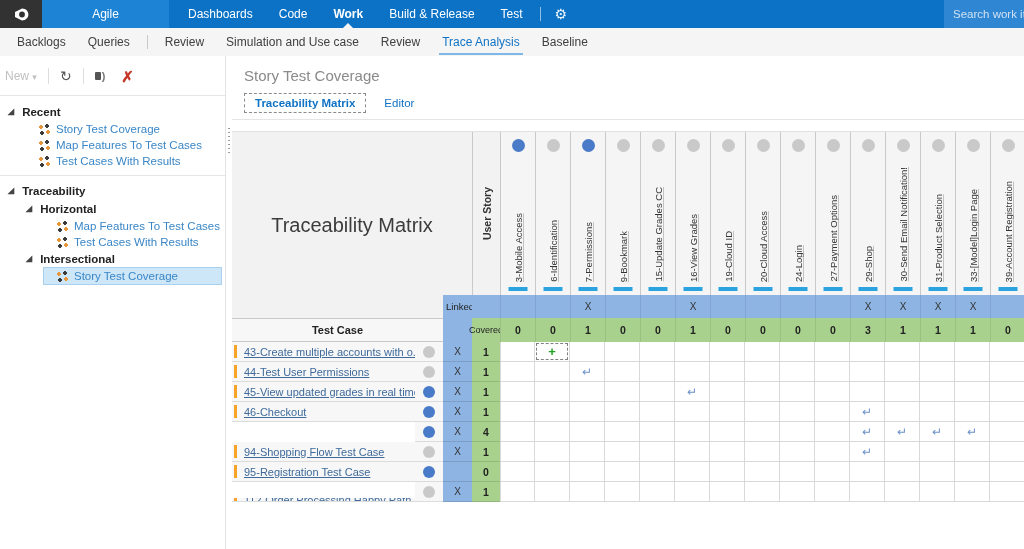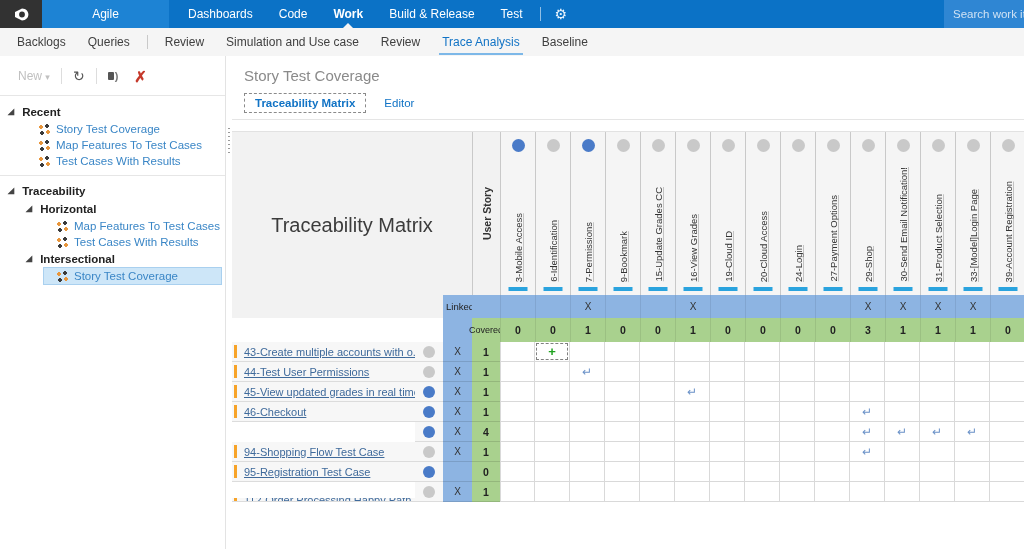--- a/index.html
+++ b/index.html
@@ -29,21 +29,21 @@
 
   
   .content { display:flex; height:493px; background:#fff; }
   .sidebar { width:225px; flex:none; overflow:hidden; }
   .splitter { width:7px; flex:none; border-left:1px solid #e3e3e3; position:relative; cursor:col-resize; }
   .grip { position:absolute; top:72px; left:2px; width:2px; height:28px;
     background-image:repeating-linear-gradient(to bottom,#9a9a9a 0 1px,transparent 1px 4px); }
   .main { flex:1; overflow:hidden; }
 
   
-  .side-toolbar { height:30px; display:flex; align-items:center; padding-left:18px; margin-top:5px; }
+  .side-toolbar { height:30px; display:flex; align-items:center; padding-left:5px; margin-top:5px; }
   .tb-new { color:#c0c0c0; font-size:12px; cursor:default; }
   .tb-new .caret { font-size:9px; }
   .tb-sep { width:1px; height:16px; background:#ddd; margin:0 11px; }
   .tb-refresh { color:#555; font-size:14px; cursor:pointer; line-height:1; }
   .tb-speaker { color:#777; font-size:11px; font-weight:bold; cursor:pointer; display:flex; align-items:center; }
   .spk-box { width:6px; height:8px; background:#555; border-radius:1px; margin-right:1px; display:inline-block; }
   .tb-delete { color:#c5392b; font-size:15px; font-weight:bold; margin-left:16px; cursor:pointer; line-height:1; }
   .side-rule { height:1px; background:#e6e6e6; margin-top:4px; }
   .tree { padding-top:7px; font-size:11.5px; }
   .tree-sep { height:1px; background:#e6e6e6; margin:6px 0; }
@@ -301,20 +301,21 @@
         <div class="m-linked-x" style="grid-area: 2 / 10;">X</div>
         <div class="m-linked-x" style="grid-area: 2 / 11;"></div>
         <div class="m-linked-x" style="grid-area: 2 / 12;"></div>
         <div class="m-linked-x" style="grid-area: 2 / 13;"></div>
         <div class="m-linked-x" style="grid-area: 2 / 14;"></div>
         <div class="m-linked-x" style="grid-area: 2 / 15;">X</div>
         <div class="m-linked-x" style="grid-area: 2 / 16;">X</div>
         <div class="m-linked-x" style="grid-area: 2 / 17;">X</div>
         <div class="m-linked-x" style="grid-area: 2 / 18;">X</div>
         <div class="m-linked-x" style="grid-area: 2 / 19;"></div>
+        <div class="m-testcase-hdr" style="grid-area: 3 / 1 / span 1 / span 2;">Test Case</div>
         <div class="m-linked-fill" style="grid-area: 3 / 3;"></div>
         <div class="m-covered-label" style="grid-area: 3 / 4;">Covered</div>
         <div class="m-covered-cell" style="grid-area: 3 / 5;">0</div>
         <div class="m-covered-cell" style="grid-area: 3 / 6;">0</div>
         <div class="m-covered-cell" style="grid-area: 3 / 7;">1</div>
         <div class="m-covered-cell" style="grid-area: 3 / 8;">0</div>
         <div class="m-covered-cell" style="grid-area: 3 / 9;">0</div>
         <div class="m-covered-cell" style="grid-area: 3 / 10;">1</div>
         <div class="m-covered-cell" style="grid-area: 3 / 11;">0</div>
         <div class="m-covered-cell" style="grid-area: 3 / 12;">0</div>

